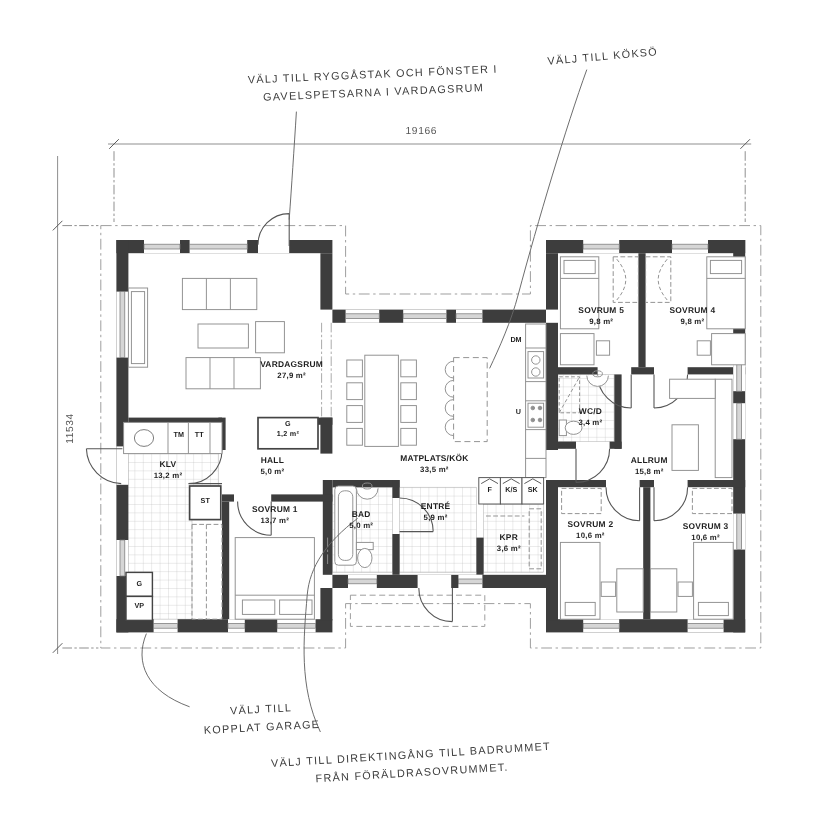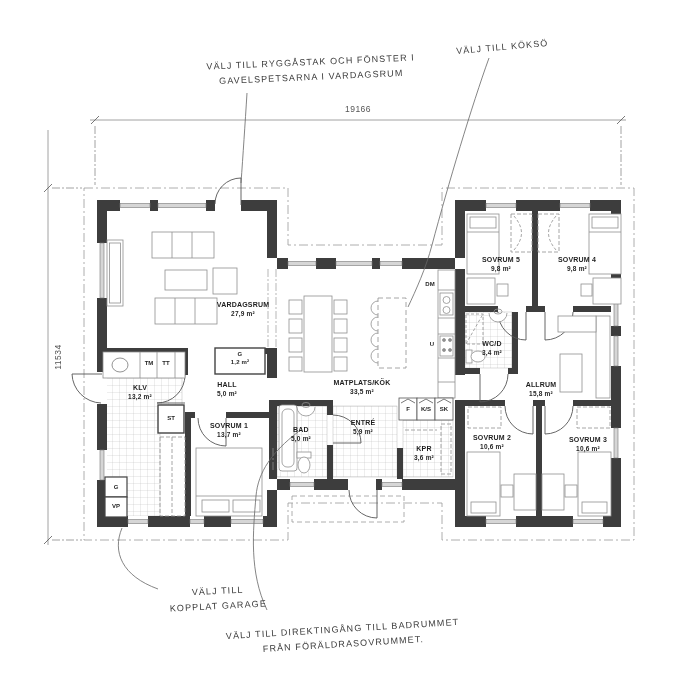--- a/index.html
+++ b/index.html
@@ -305,21 +305,21 @@
 <div class="anno" style="left:163px;top:584px;width:110px;transform:rotate(-3deg);">
   <div>VÄLJ TILL</div>
   <div>KOPPLAT GARAGE</div>
 </div>
 
 <div class="anno" style="left:198px;top:622px;width:290px;transform:rotate(-3.5deg);">
   <div>VÄLJ TILL DIREKTINGÅNG TILL BADRUMMET</div>
   <div>FRÅN FÖRÄLDRASOVRUMMET.</div>
 </div>
 
-<div class="dim" style="left:338px;top:104px;width:40px;text-align:center;">19166</div>
+<div class="dim" style="left:338px;top:104px;width:40px;">19166</div>
 <div class="dim" style="left:36px;top:352px;width:44px;text-align:center;transform:rotate(-90deg);">11534</div>
 
 <div class="lbl room-lbl" style="left:243px;top:300px;">
   <div>VARDAGSRUM</div>
       <div class="area">27,9 m²</div>
     </div>
 <div class="lbl room-lbl" style="left:140px;top:383px;">
   <div>KLV</div>
       <div class="area">13,2 m²</div>
     </div>

